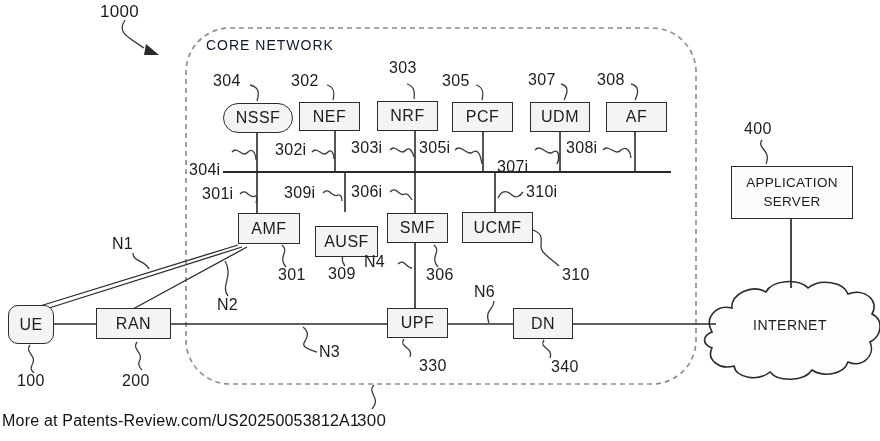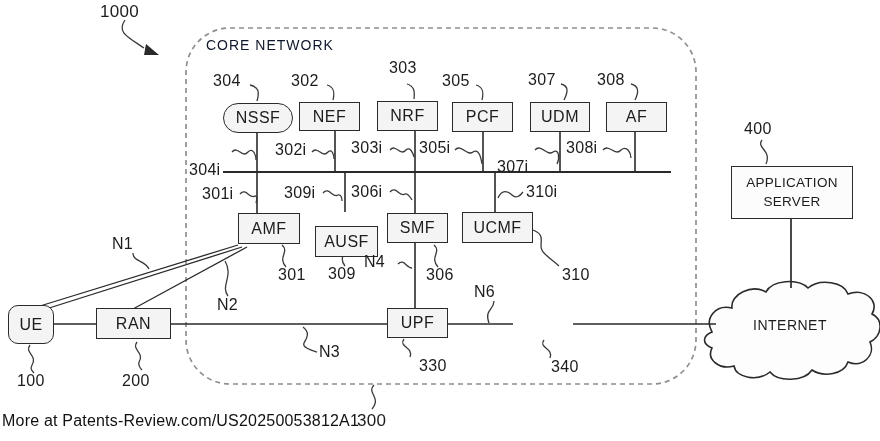--- a/index.html
+++ b/index.html
@@ -167,20 +167,21 @@
 
   <div class="num" style="left:112px;top:235px;">N1</div>
   <div class="num" style="left:217px;top:296px;">N2</div>
   <div class="num" style="left:319px;top:343px;">N3</div>
   <div class="num" style="left:364px;top:253px;">N4</div>
   <div class="num" style="left:474px;top:283px;">N6</div>
 
   <div class="box rounded" style="left:8px;top:305px;width:46px;height:39px;">UE</div>
   <div class="box" style="left:96px;top:308px;width:75px;height:31px;">RAN</div>
   <div class="box" style="left:387px;top:308px;width:61px;height:30px;">UPF</div>
+  <div class="box" style="left:513px;top:308px;width:60px;height:31px;">DN</div>
 
   <div class="num" style="left:17px;top:372px;">100</div>
   <div class="num" style="left:122px;top:372px;">200</div>
   <div class="num" style="left:419px;top:357px;">330</div>
   <div class="num" style="left:551px;top:358px;">340</div>
   <div class="num big" style="left:357px;top:411px;">300</div>
 
   <div class="num" style="left:744px;top:120px;">400</div>
   <div class="box twoline" style="left:731px;top:166px;width:122px;height:53px;">APPLICATION SERVER</div>
   <div class="cloud-label" style="left:753px;top:317px;">INTERNET</div>

